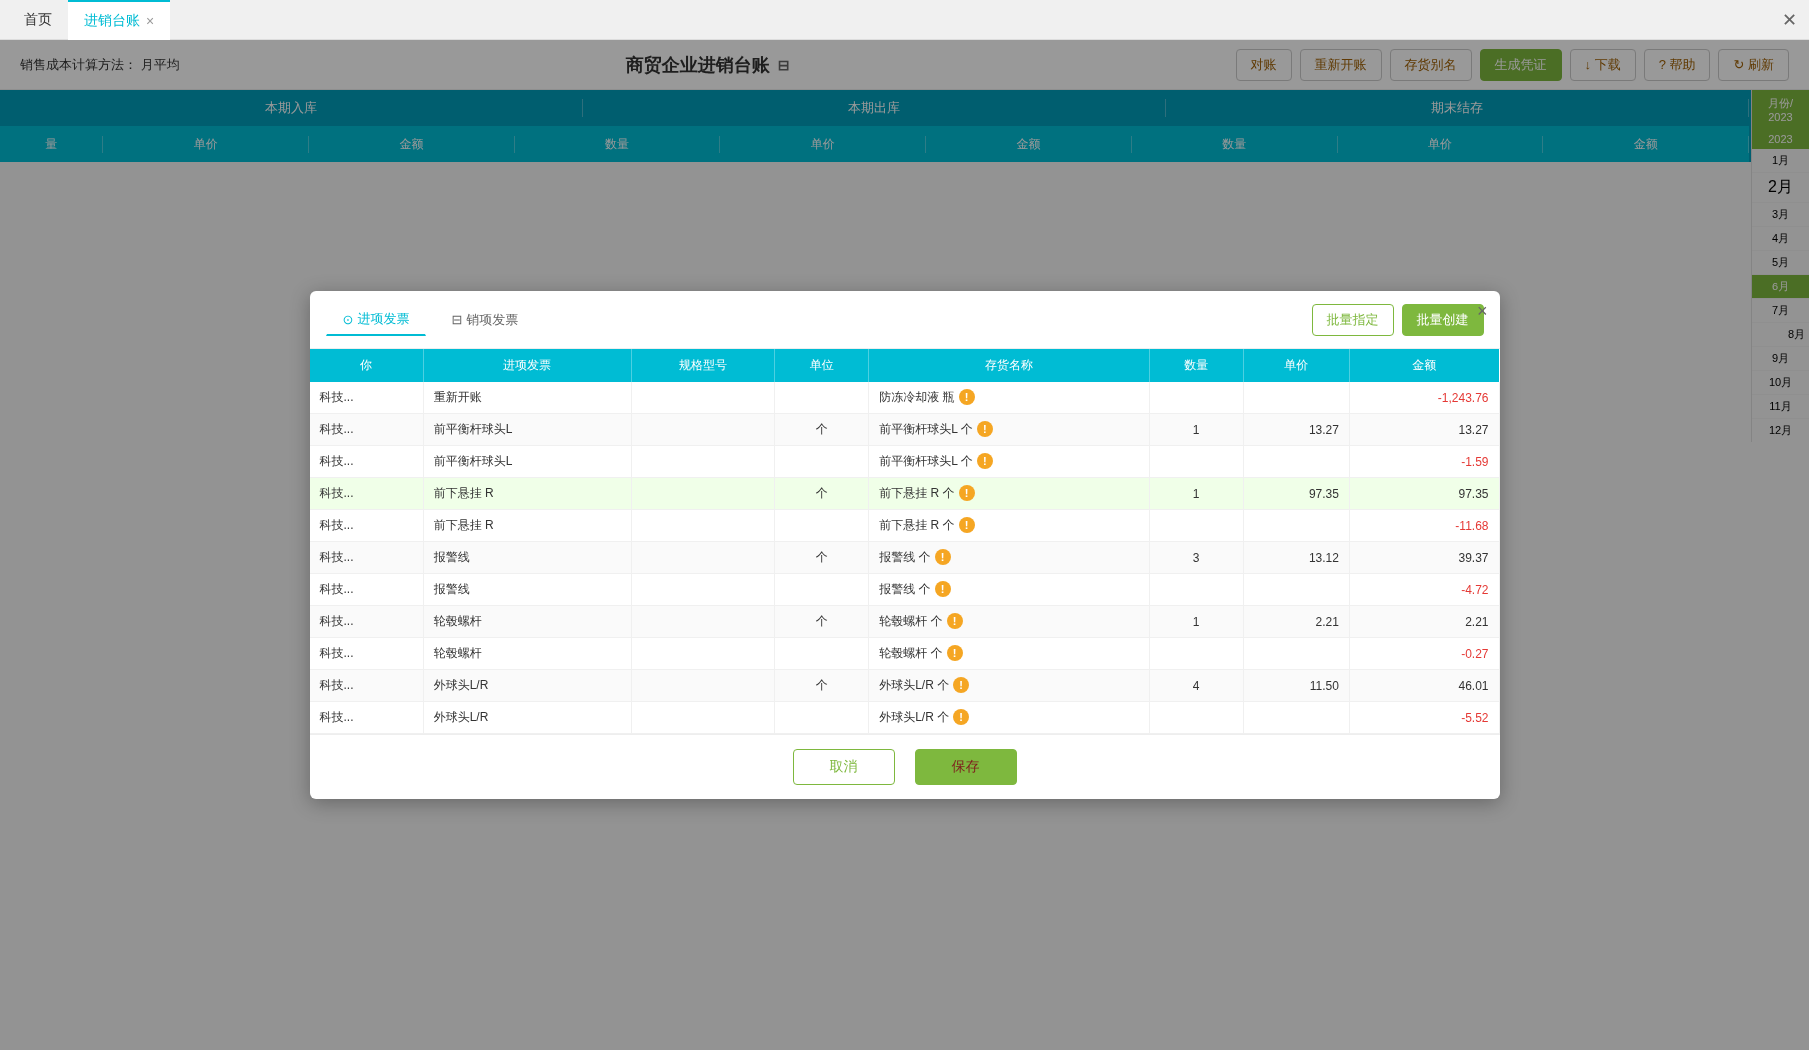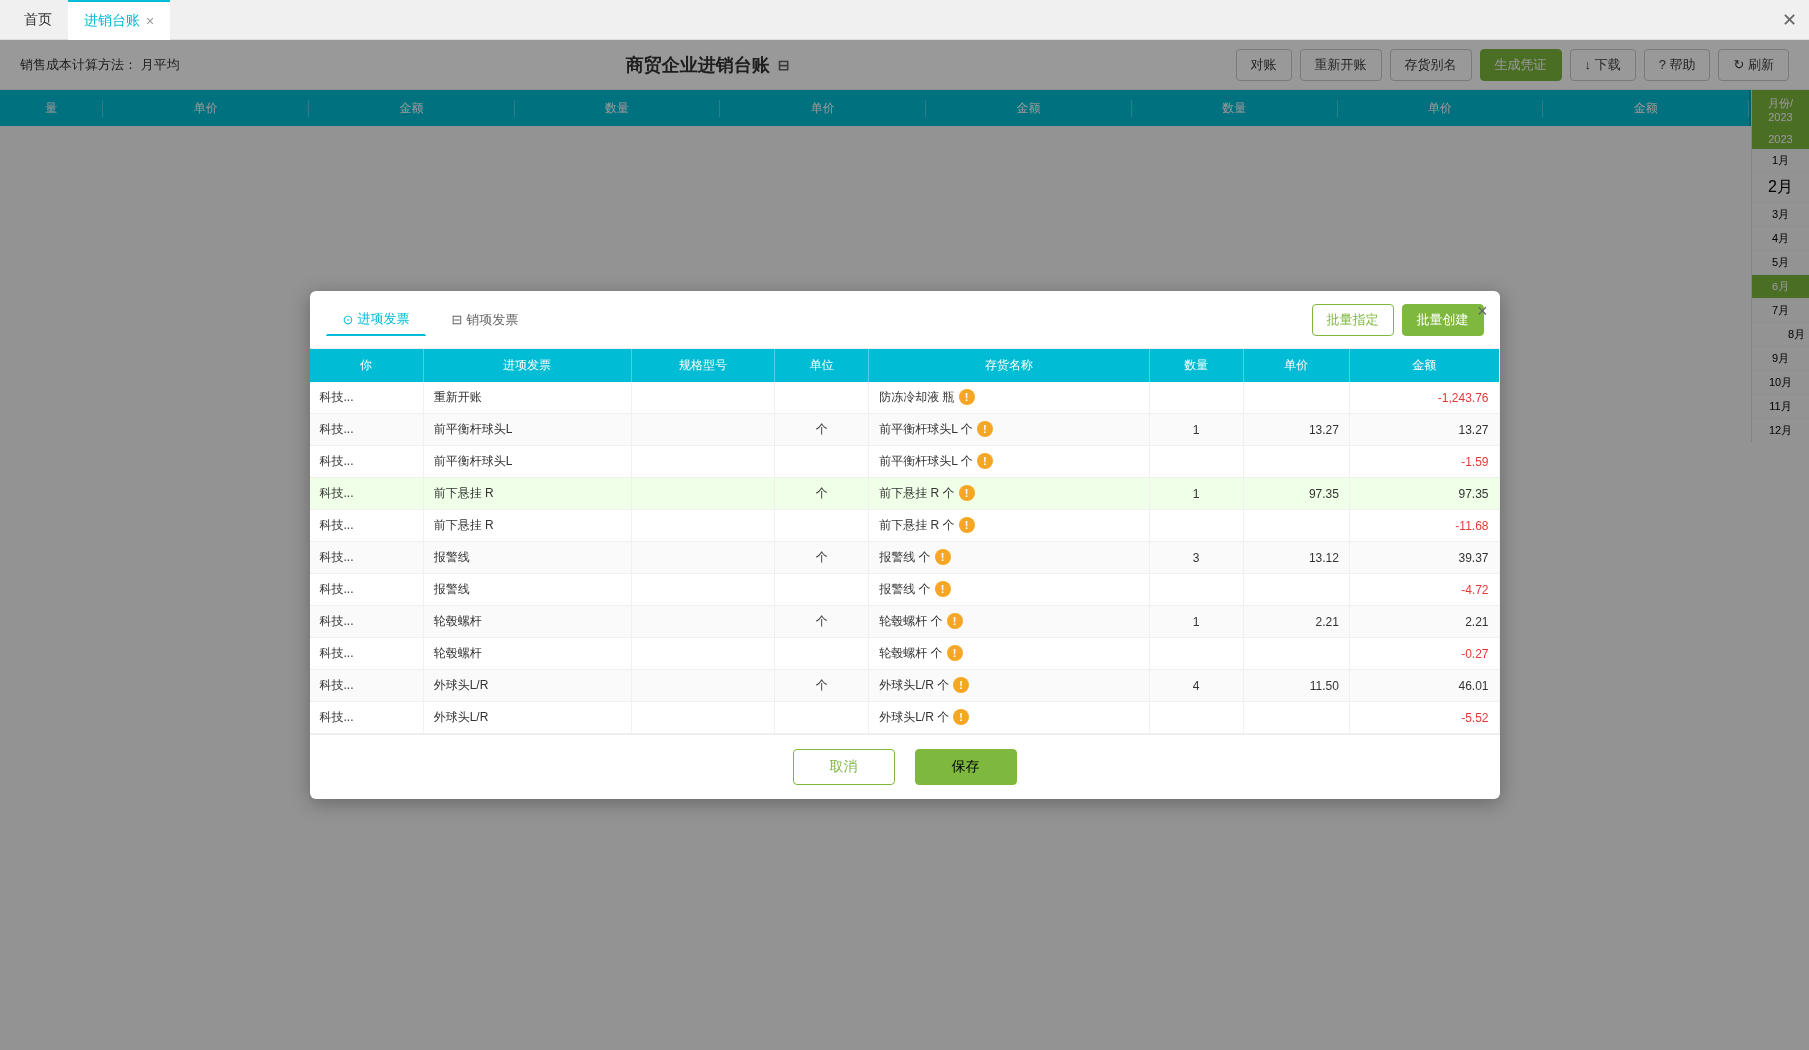--- a/index.html
+++ b/index.html
@@ -88,21 +88,21 @@
       display: flex;
       gap: 8px;
     }
     .btn {
       padding: 6px 14px;
       border-radius: 4px;
       cursor: pointer;
       font-size: 13px;
       border: 1px solid #ccc;
       background: #fff;
-      color: #404040;
+      color: #a16207;
     }
     .btn-primary {
       background: #7eb83e;
       color: #fff;
       border-color: #7eb83e;
     }
     .btn-icon {
       display: flex;
       align-items: center;
       gap: 4px;
@@ -285,21 +285,21 @@
       border: 1px solid #7eb83e;
       background: #fff;
       color: #7eb83e;
       border-radius: 4px;
       cursor: pointer;
       font-size: 14px;
     }
     .btn-save {
       padding: 8px 36px;
       background: #7eb83e;
-      color: #000000;
+      color: #7f1d1d;
       border: 1px solid #7eb83e;
       border-radius: 4px;
       cursor: pointer;
       font-size: 14px;
     }
 
     
     .dialog-table::-webkit-scrollbar {
       width: 8px;
       height: 8px;
@@ -339,20 +339,25 @@
       <button class="btn">重新开账</button>
       <button class="btn">存货别名</button>
       <button class="btn btn-primary">生成凭证</button>
       <button class="btn btn-icon">↓ 下载</button>
       <button class="btn btn-icon">? 帮助</button>
       <button class="btn btn-icon">↻ 刷新</button>
     </div>
   </div>
 
   <div class="table-header-area" style="padding-right:60px;">
+    <div class="table-section-row">
+      <div class="section">本期入库</div>
+      <div class="section">本期出库</div>
+      <div class="section">期末结存</div>
+    </div>
     <div class="col-header-row">
       <div class="col" style="flex:0.5;">量</div>
       <div class="col" style="flex:1;">单价</div>
       <div class="col" style="flex:1;">金额</div>
       <div class="col" style="flex:1;">数量</div>
       <div class="col" style="flex:1;">单价</div>
       <div class="col" style="flex:1;">金额</div>
       <div class="col" style="flex:1;">数量</div>
       <div class="col" style="flex:1;">单价</div>
       <div class="col" style="flex:1;">金额</div>

